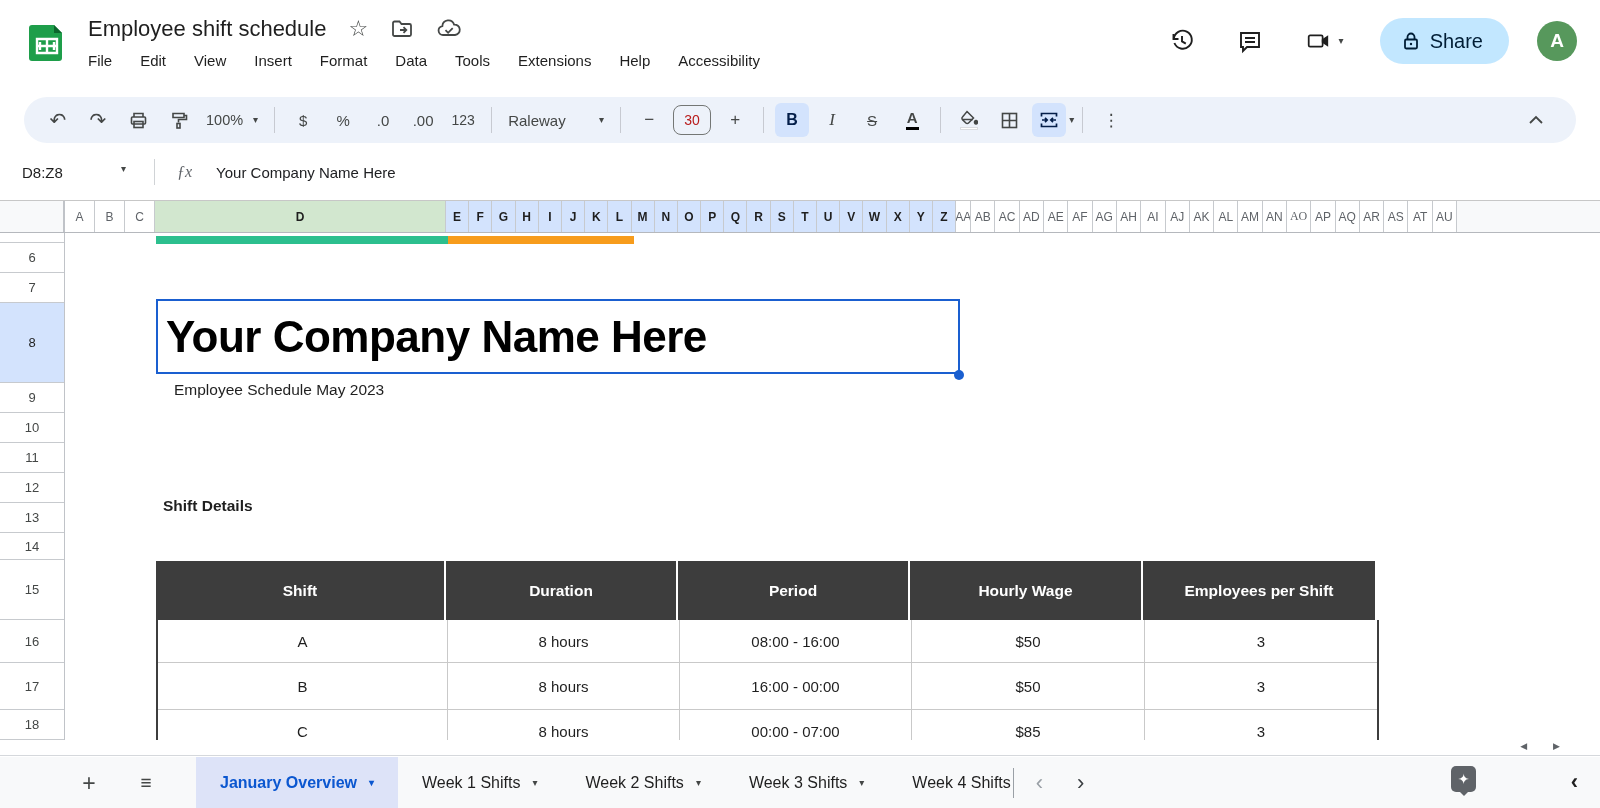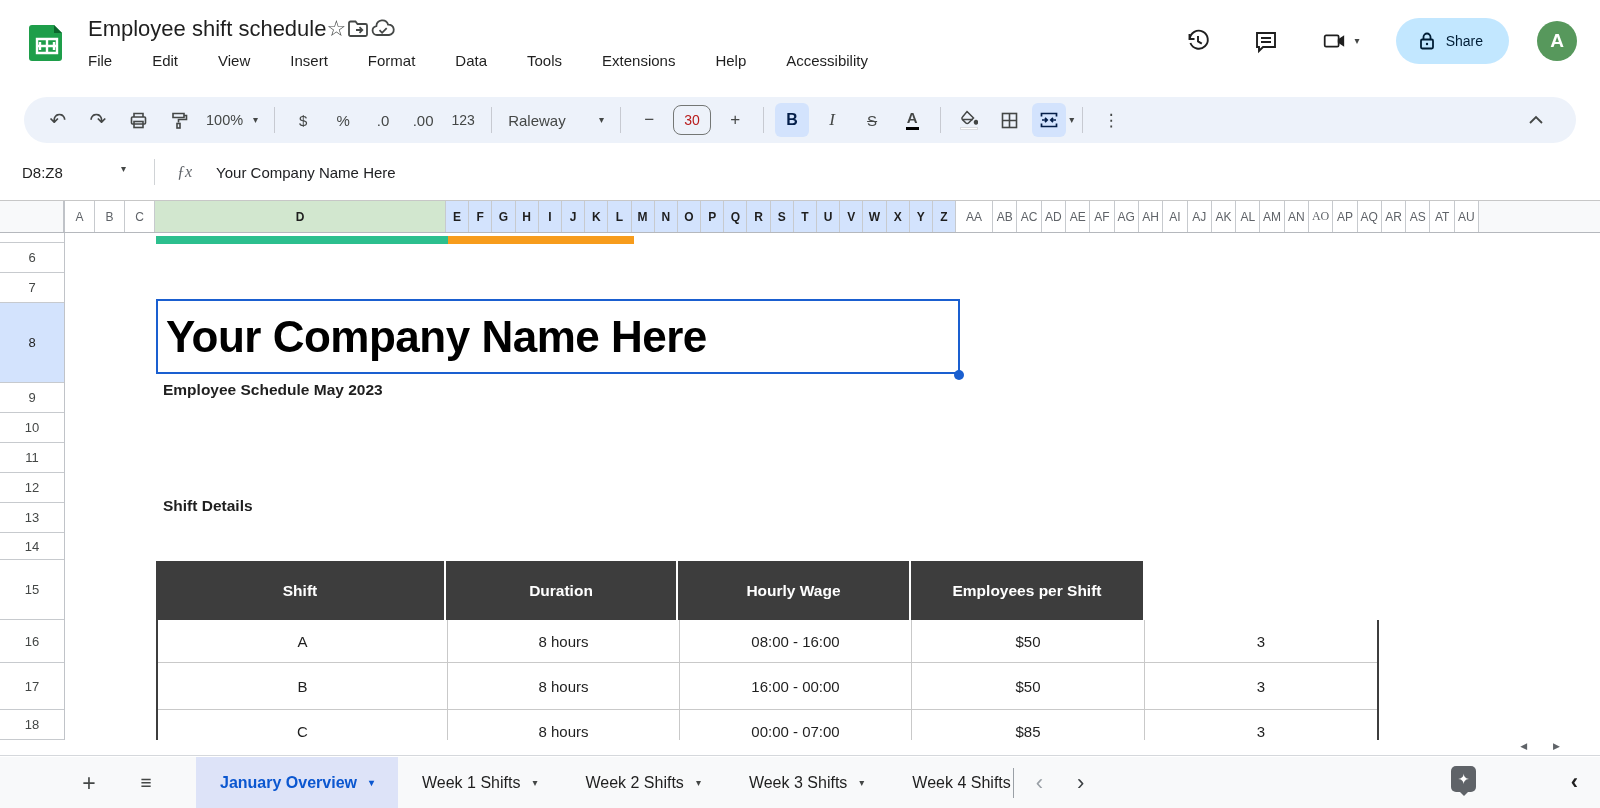--- a/index.html
+++ b/index.html
@@ -4,34 +4,34 @@
 <style>
   * { box-sizing: border-box; margin:0; padding:0; }
   html,body { width:1600px; height:808px; }
   body { position:relative; overflow:hidden; background:#fff;
          font-family:"Liberation Sans", sans-serif; color:#202124; }
 
   
   .topbar { position:absolute; top:0; left:0; width:1600px; height:96px; background:#fff; }
   .logo { position:absolute; left:26px; top:22px; width:42px; height:42px; }
   .title-block { position:absolute; left:88px; top:12px; }
-  .doc-title-row { display:flex; align-items:center; height:34px; }
+  .doc-title-row { display:flex; align-items:center; gap:22px; height:34px; }
   .doc-title { font-size:22px; color:#1f1f1f; }
   .tb-ic { color:#444746; display:flex; align-items:center; }
   .star-glyph { font-size:22px; line-height:1; }
-  .menubar { display:flex; gap:40px; margin-top:6px; font-size:15px; color:#1f1f1f; }
+  .menubar { display:flex; gap:28px; margin-top:6px; font-size:15px; color:#1f1f1f; }
   .menu-item { cursor:default; }
   .topbar-right { position:absolute; right:23px; top:18px; height:46px; display:flex; align-items:center; }
   .tr-icon { width:26px; height:26px; color:#1f1f1f; margin-right:42px; display:flex; align-items:center; justify-content:center; }
   .cam-group { display:flex; align-items:center; margin-right:36px; }
   .caret { font-size:10px; color:#444746; line-height:1; }
   .cam-caret { margin-left:8px; }
   .share-btn { height:46px; border-radius:23px; background:#c2e7ff; display:flex; align-items:center;
                padding:0 26px 0 22px; gap:10px; margin-right:28px; }
-  .share-label { font-size:14px; font-weight:500; color:#001d35; }
+  .share-label { font-size:20px; font-weight:500; color:#001d35; }
   .avatar { width:40px; height:40px; border-radius:50%; background:#57985c; color:#fff; font-size:19px;
             font-weight:700; display:flex; align-items:center; justify-content:center; }
 
   
   .toolbar { position:absolute; top:97px; left:24px; width:1552px; height:46px; background:#edf2fa;
              border-radius:23px; display:flex; align-items:center; padding:0 14px; }
   .tbtn { min-width:34px; height:34px; margin:0 3px; border-radius:6px; display:flex; align-items:center;
           justify-content:center; color:#444746; font-size:16px; }
   .tbtn.active { background:#d3e3fd; color:#041e49; }
   .tsep { width:1px; height:26px; background:#c7cad1; margin:0 8px; }
@@ -78,21 +78,21 @@
   .r-sel { background:#d3e3fd; color:#1f1f1f; }
   .r-sliver { border-bottom:1px solid #c7cace; }
   .content { position:absolute; left:66px; top:0; width:1534px; height:100%; }
   .band { position:absolute; top:3px; height:8px; }
   .band-teal  { left:90px;  width:292px; background:#2cbf8e; }
   .band-orange{ left:382px; width:186px; background:#f79c1c; }
   .sel-box { position:absolute; left:90px; top:66px; width:804px; height:75px; border:2px solid #1a5fd0;
              display:flex; align-items:center; background:#fff; }
   .company-title { font-size:44px; font-weight:700; color:#000; padding-left:8px; letter-spacing:-0.5px; white-space:nowrap; }
   .sel-handle { position:absolute; left:888px; top:137px; width:10px; height:10px; border-radius:50%; background:#1a5fd0; }
-  .subtitle { position:absolute; left:97px; top:148px; font-size:15.5px; font-weight:700; color:#1f1f1f; }
+  .subtitle { position:absolute; left:108px; top:148px; font-size:15.5px; font-weight:400; color:#1f1f1f; }
   .section-title { position:absolute; left:97px; top:264px; font-size:15.5px; font-weight:700; color:#1f1f1f; }
   .sheet-table { position:absolute; left:90px; top:328px; width:1223px; }
   .tbl-head { display:flex; height:59px; }
   .th { background:#3d3d3d; color:#fff; font-size:15.5px; font-weight:700; display:flex; align-items:center;
         justify-content:center; border-right:2px solid #fff; }
   .th:last-child { border-right:none; }
   .tbl-body { border-left:2px solid #3d3d3d; border-right:2px solid #3d3d3d; }
   .tr { display:flex; border-bottom:1px solid #c9c9c9; }
   .tr1 { height:43px; } .tr2 { height:47px; } .tr3 { height:43px; }
   .td { font-size:15px; color:#1f1f1f; display:flex; align-items:center; justify-content:center;
@@ -329,21 +329,21 @@
       <div class="ch c-blue" style="width: 23.2px;">Q</div>
       <div class="ch c-blue" style="width: 23.2px;">R</div>
       <div class="ch c-blue" style="width: 23.2px;">S</div>
       <div class="ch c-blue" style="width: 23.2px;">T</div>
       <div class="ch c-blue" style="width: 23.2px;">U</div>
       <div class="ch c-blue" style="width: 23.2px;">V</div>
       <div class="ch c-blue" style="width: 23.2px;">W</div>
       <div class="ch c-blue" style="width: 23.2px;">X</div>
       <div class="ch c-blue" style="width: 23.2px;">Y</div>
       <div class="ch c-blue" style="width: 23.2px;">Z</div>
-      <div class="ch c-plain" style="width: 37px;">AA</div>
+      <div class="ch c-plain" style="width: 15px;">AA</div>
       <div class="ch c-plain" style="width: 24.3px;">AB</div>
       <div class="ch c-plain" style="width: 24.3px;">AC</div>
       <div class="ch c-plain" style="width: 24.3px;">AD</div>
       <div class="ch c-plain" style="width: 24.3px;">AE</div>
       <div class="ch c-plain" style="width: 24.3px;">AF</div>
       <div class="ch c-plain" style="width: 24.3px;">AG</div>
       <div class="ch c-plain" style="width: 24.3px;">AH</div>
       <div class="ch c-plain" style="width: 24.3px;">AI</div>
       <div class="ch c-plain" style="width: 24.3px;">AJ</div>
       <div class="ch c-plain" style="width: 24.3px;">AK</div>
@@ -388,20 +388,21 @@
     </div>
     <div class="sel-handle"></div>
 
     <div class="subtitle">Employee Schedule May 2023</div>
     <div class="section-title">Shift Details</div>
 
     <div class="sheet-table">
       <div class="tbl-head">
         <div class="th tc0">Shift</div>
         <div class="th tc1">Duration</div>
+        <div class="th tc2">Period</div>
         <div class="th tc3">Hourly Wage</div>
         <div class="th tc4">Employees per Shift</div>
       </div>
       <div class="tbl-body">
         <div class="tr tr1">
           <div class="td tc0">A</div>
           <div class="td tc1">8 hours</div>
           <div class="td tc2">08:00 - 16:00</div>
           <div class="td tc3">$50</div>
           <div class="td tc4">3</div>

